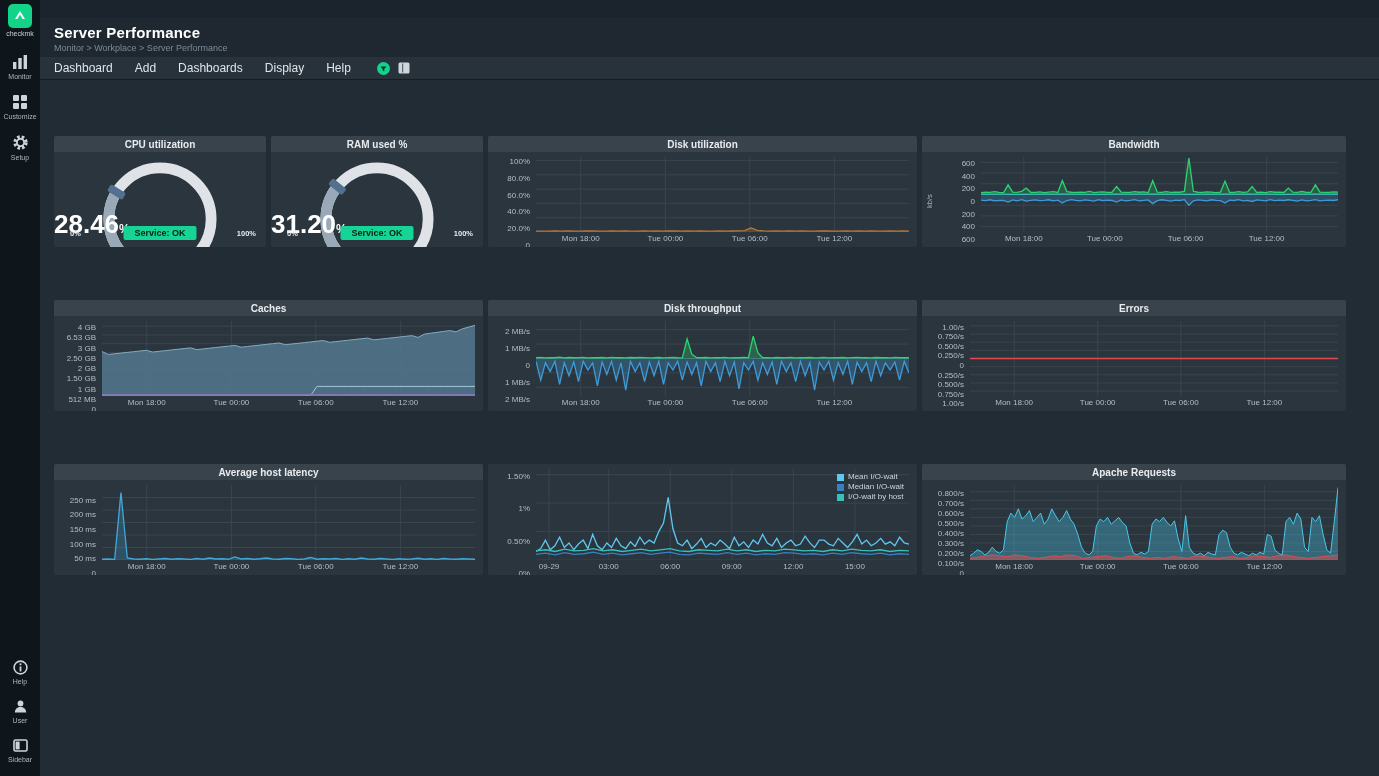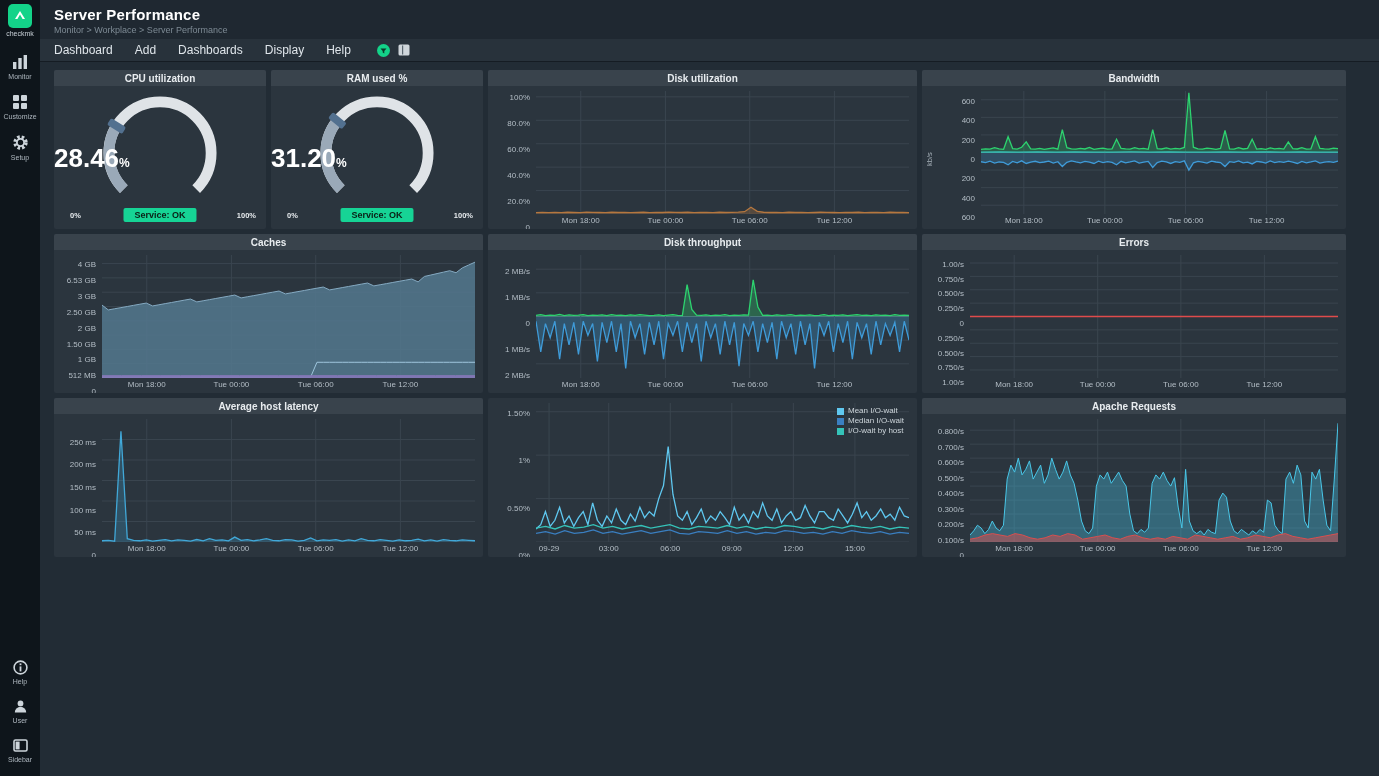--- a/index.html
+++ b/index.html
@@ -15,33 +15,33 @@
     display:flex; align-items:center; justify-content:center; }
   .logo-text { font-size:7px; color:#c7cfd6; margin-top:2px; }
   .nav-item { display:flex; flex-direction:column; align-items:center; gap:3px;
     padding:7px 0; width:100%; cursor:pointer; }
   .nav-label { font-size:7px; color:#aeb7bf; }
   .nav-icon svg { display:block; }
   .sidebar-bottom { margin-top:auto; width:100%; display:flex; flex-direction:column; align-items:center; }
 
   
   .main { flex:1; display:flex; flex-direction:column; min-width:0; }
-  .topbar { padding:6px 0 4px 14px; background:#1f2831; }
+  .topbar { padding:6px 0 4px 14px; background:#1f2831;margin-top:18px; }
   .page-title { color:#ffffff; font-size:15px; font-weight:bold; letter-spacing:.2px; }
   .breadcrumb { color:#7d8a94; font-size:9px; margin-top:2px; }
   .menubar { height:23px; background:#28323b; border-bottom:1px solid #151c23;
     display:flex; align-items:center; padding-left:14px; gap:22px; }
   .menu-item { color:#dfe5ea; font-size:12px; cursor:pointer; }
   .menu-icons { display:flex; align-items:center; gap:8px; margin-left:4px; }
 
   
   .dashboard { flex:1; background:#222c35; padding:8px 14px 0 14px; }
   .grid { display:grid; grid-template-columns:212px 212px 429px 424px;
     grid-auto-rows:159px; gap:5px; }
-  .panel { background:#2b353e; border-radius:2px; display:flex; flex-direction:column; overflow:hidden; }
+  .panel { background:#2b353e; border-radius:2px; display:flex; flex-direction:column; overflow:hidden;margin-top:48px; }
   .panel-header { height:16px; flex-shrink:0; background:#39434c; color:#e8ecef;
     font-size:10px; font-weight:600; display:flex; align-items:center; justify-content:center;
     cursor:pointer; }
   .span2 { grid-column:1 / 3; }
 
   
   .gauge-body { position:relative; flex:1; }
   .gauge-svg { position:absolute; left:50%; top:8px; transform:translateX(-50%); width:150px; height:118px; }
   .gauge-value { position:absolute; left:0; right:0; top:57px; text-align:left; color:#ffffff; }
   .gauge-value .num { font-size:26px; font-weight:bold; }

